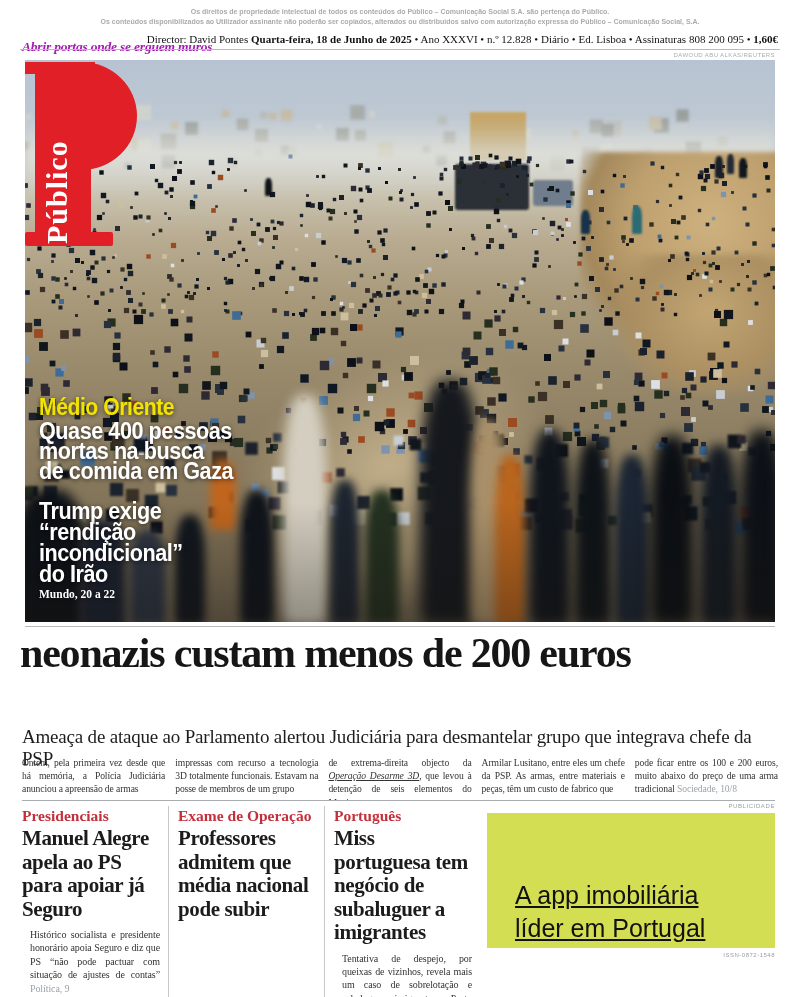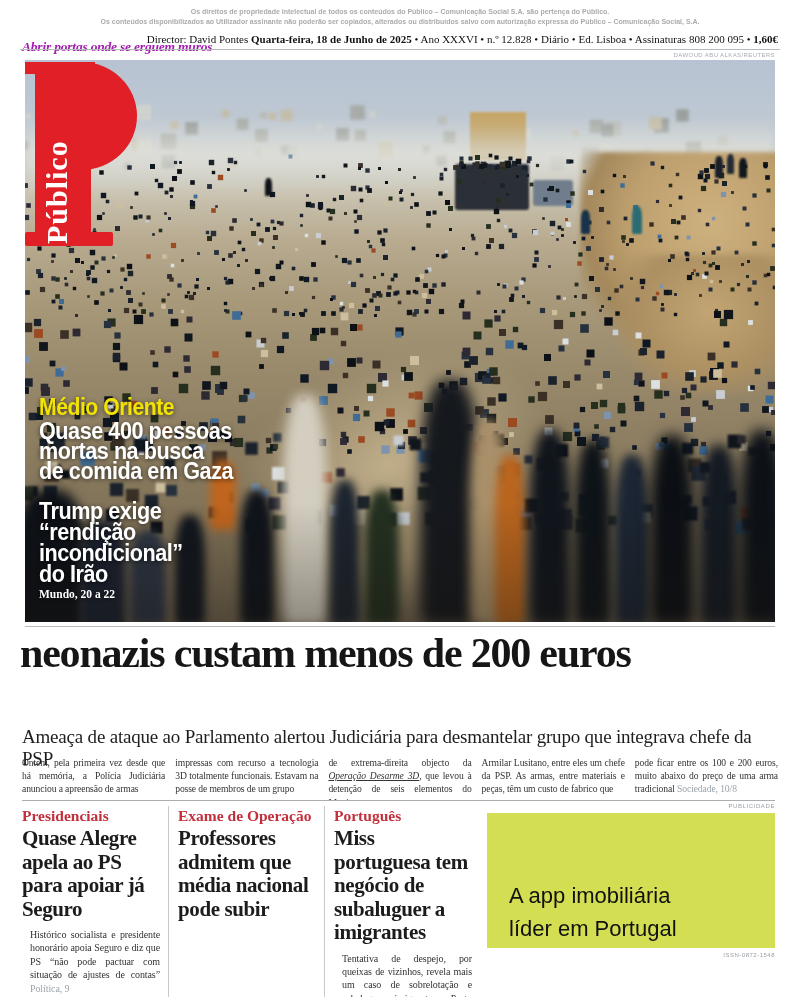--- a/index.html
+++ b/index.html
@@ -99,22 +99,22 @@
   .story + .story{border-left:1px solid #c9c9c9;padding-left:9px;width:156px;}
   .kicker{font:700 15.5px/19px "Liberation Serif",serif;color:var(--kick);margin-bottom:2px;}
   .story h2{font:700 21px/23.5px "Liberation Serif",serif;letter-spacing:-.4px;color:#1c1c1c;
             margin-bottom:7px;}
   .story p{font-size:10px;line-height:13.4px;text-align:justify;color:#333;letter-spacing:-.1px;margin-left:8px;}
 
   
   .adbox{position:absolute;left:487px;top:813px;width:288px;height:135px;background:var(--green);}
   .ad-logo{position:absolute;left:30px;top:22px;font-family:"DejaVu Sans Mono",monospace;
            font-weight:700;font-size:27px;color:#111;}
-  .ad-tag{position:absolute;left:22px;top:66px;font-family:"Liberation Sans",sans-serif;
-          font-size:22px;line-height:33px;color:#111;}
+  .ad-tag{position:absolute;left:28px;top:66px;font-family:"Liberation Sans",sans-serif;
+          font-size:25px;line-height:33px;color:#111;text-decoration:underline;}
   .issn{position:absolute;top:952px;right:25px;font-family:"Liberation Sans",sans-serif;
         font-size:6px;letter-spacing:.5px;color:#9aa0a5;}
 </style>
 </head>
 <body>
 
 <div class="page">
 
   <div class="rights">
     <div>Os direitos de propriedade intelectual de todos os conteúdos do Público – Comunicação Social S.A. são pertença do Público.</div>
@@ -207,21 +207,21 @@
     <div class="col">Armilar Lusitano, entre eles um chefe da PSP. As armas, entre materiais e peças, têm um custo de fabrico que</div>
     <div class="col"><span>pode ficar entre os 100 e 200 euros, muito abaixo do preço de uma arma tradicional </span><span class="ref">Sociedade, 10/8</span></div>
   </div>
 
   <div class="rule rule-mid"></div>
   <div class="pub-label">PUBLICIDADE</div>
 
   <div class="stories">
     <article class="story">
       <div class="kicker">Presidenciais</div>
-      <h2>Quase Alegre apela ao PS para apoiar já Seguro</h2>
+      <h2>Manuel Alegre apela ao PS para apoiar já Seguro</h2>
       <p><span>Histórico socialista e presidente honorário apoia Seguro e diz que PS “não pode pactuar com situação de ajustes de contas” </span><span class="ref">Política, 9</span></p>
     </article>
     <article class="story">
       <div class="kicker">Exame de Operação</div>
       <h2>Professores admitem que média nacional pode subir</h2>
     </article>
     <article class="story">
       <div class="kicker">Português</div>
       <h2>Miss portuguesa tem negócio de subaluguer a imigrantes</h2>
       <p><span>Tentativa de despejo, por queixas de vizinhos, revela mais um caso de sobrelotação e subaluguer a imigrantes no Porto </span><span class="ref">Local, 18/19</span></p>

